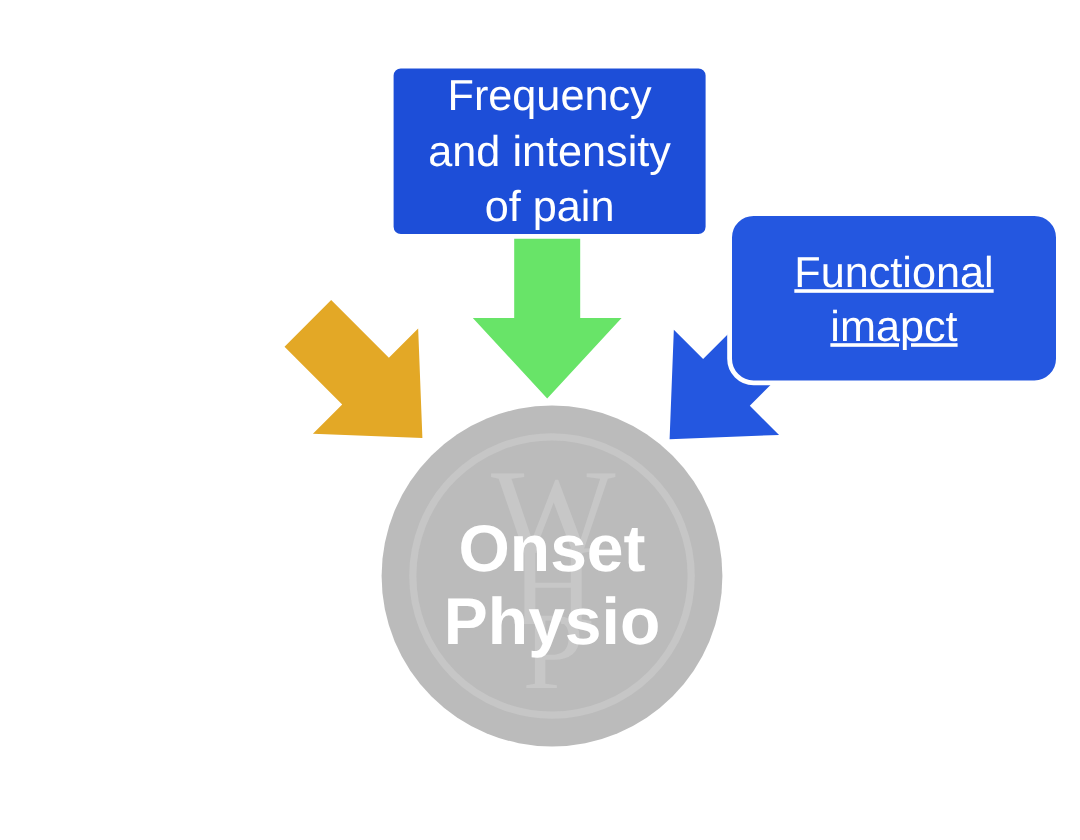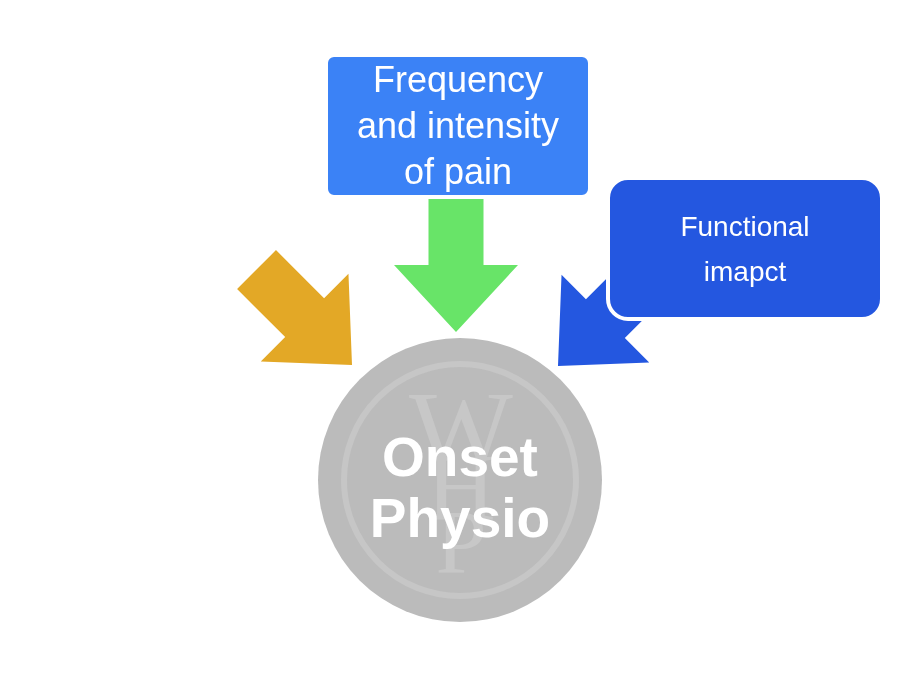--- a/index.html
+++ b/index.html
@@ -12,25 +12,25 @@
     position:absolute;display:flex;align-items:center;justify-content:center;
     color:#ffffff;text-align:center;border:4px solid #ffffff;box-sizing:border-box;
     white-space:pre-line;z-index:3;
   }
   #onset-box{
     left:28px;top:179px;width:276px;height:144px;border-radius:22px;
     background:#E3A826;font-size:38px;line-height:44px;
   }
   #frequency-box{
     left:324px;top:53px;width:268px;height:146px;border-radius:10px;
-    background:#3b82f6;font-size:36px;line-height:46px;
+    background:#1d4ed8;font-size:36px;line-height:46px;
   }
   #functional-box{
     left:606px;top:176px;width:278px;height:145px;border-radius:22px;
-    background:#2457E0;font-size:28px;line-height:45px;
+    background:#2457E0;font-size:36px;line-height:45px;text-decoration:underline;
   }
   
   #arrow-layer{position:absolute;left:0;top:0;z-index:2;}
   
   #center-circle{
     position:absolute;left:318px;top:338px;width:284px;height:284px;
     border-radius:50%;background:#BBBBBB;z-index:1;
   }
   #watermark-ring{
     position:absolute;left:23px;top:23px;width:238px;height:238px;

